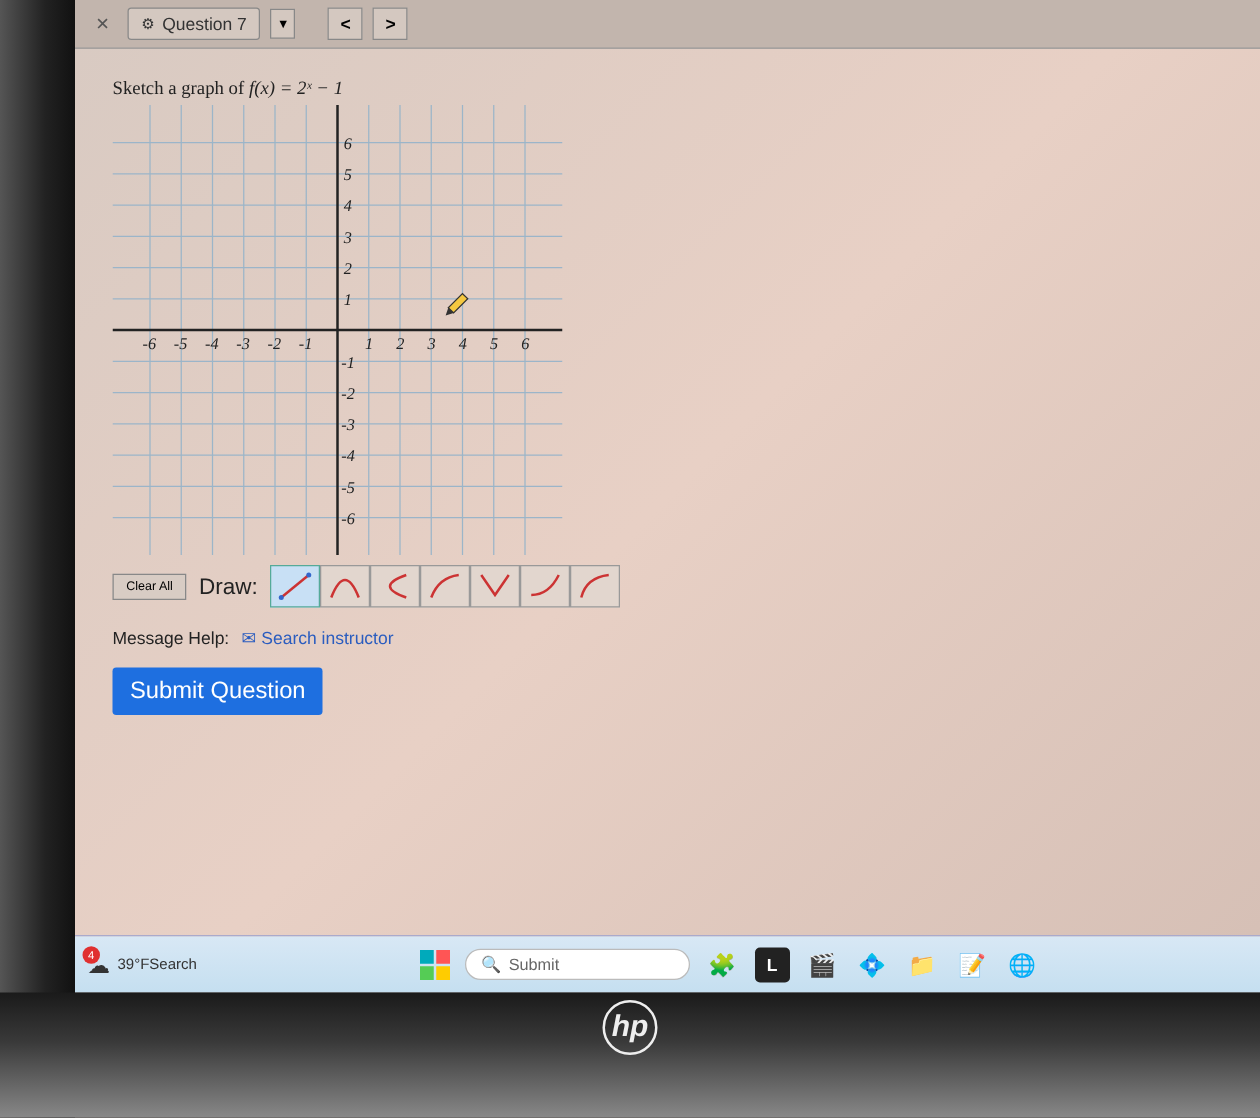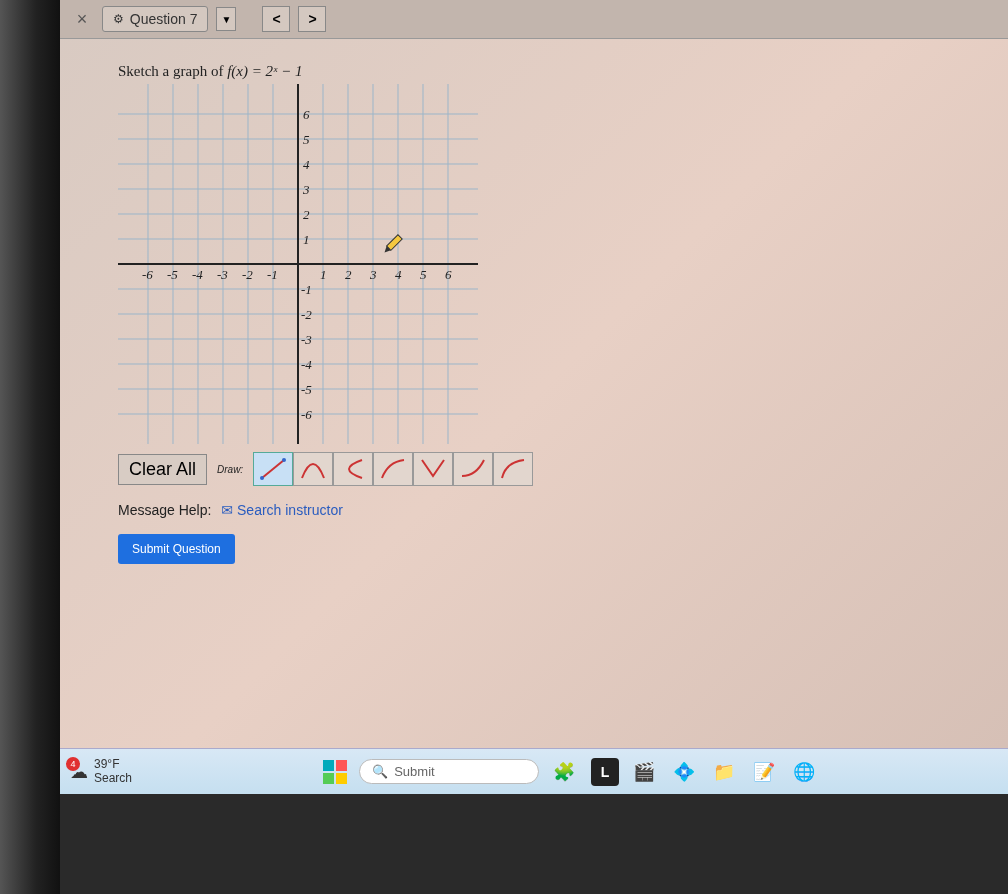--- a/index.html
+++ b/index.html
@@ -8,47 +8,47 @@
   .photo-frame { position: absolute; inset: 0; background: #2a2a2a; }
   .screen { position: absolute; left: 60px; top: 0; right: 0; bottom: 100px; background: linear-gradient(135deg, #d8cac2 0%, #e8d0c5 50%, #d5bfb5 100%); }
   
   .top-bar { display: flex; align-items: center; gap: 8px; padding: 6px 10px; background: #c2b5ad; border-bottom: 1px solid #999; }
   .close-x { width: 24px; height: 24px; display: flex; align-items: center; justify-content: center; font-size: 18px; color: #555; cursor: pointer; }
   .question-tab { display: flex; align-items: center; gap: 6px; background: #d4c8c0; border: 1px solid #888; padding: 4px 10px; border-radius: 3px; font-size: 14px; color: #333; }
   .question-tab .gear { font-size: 12px; }
   .dropdown-arrow { width: 20px; height: 24px; display: flex; align-items: center; justify-content: center; background: #d4c8c0; border: 1px solid #888; font-size: 10px; cursor: pointer; }
   .nav-btn { width: 28px; height: 26px; background: #d4c8c0; border: 1px solid #888; font-size: 14px; font-weight: bold; display: flex; align-items: center; justify-content: center; cursor: pointer; }
   
-  .content { padding: 24px 42px; color: #222; margin-left: 16px; }
+  .content { padding: 24px 30px; color: #222; }
   .prompt { font-size: 15px; margin-bottom: 4px; font-family: Georgia, serif; }
   .formula { font-style: italic; }
   .instructions { font-size: 14px; margin-bottom: 10px; color: #333; font-family: Georgia, serif; }
   
   .graph-area { position: relative; width: 360px; height: 360px; margin-bottom: 8px; }
   .graph-svg { width: 100%; height: 100%; }
   
   .toolbar { display: flex; align-items: center; gap: 6px; margin-bottom: 16px; }
-  .clear-all { background: #d8ccc4; border: 1px solid #888; padding: 4px 10px; font-size: 18px; cursor: pointer; }
-  .draw-label { font-size: 10px; padding: 0 4px; font-style: italic; }
+  .clear-all { background: #d8ccc4; border: 1px solid #888; padding: 4px 10px; font-size: 10px; cursor: pointer; }
+  .draw-label { font-size: 18px; padding: 0 4px; }
   .draw-tools { display: flex; gap: 0; }
   .tool { width: 40px; height: 34px; border: 1px solid #999; background: #e2d6ce; display: flex; align-items: center; justify-content: center; cursor: pointer; }
   .tool.selected { background: #c8e0f5; border-color: #5a9; }
   .tool svg { width: 30px; height: 26px; }
   
   .help-row { font-size: 14px; margin-bottom: 16px; }
   .help-link { color: #2a5cbf; text-decoration: none; margin-left: 6px; }
   .mail-icon { margin-right: 4px; }
   
-  .submit { background: #1e6fe0; color: #fff; border: none; padding: 8px 14px; font-size: 12px; border-radius: 3px; cursor: pointer; }
+  .submit { background: #1e6fe0; color: #fff; border: none; padding: 8px 14px; font-size: 19px; border-radius: 3px; cursor: pointer; }
   
   .taskbar { position: absolute; left: 60px; right: 0; bottom: 100px; height: 46px; background: linear-gradient(#d8e8f5, #c5dff0); display: flex; align-items: center; padding: 0 10px; gap: 12px; border-top: 1px solid #aac; }
   .weather { display: flex; align-items: center; gap: 6px; font-size: 12px; color: #333; }
   .weather-icon { position: relative; font-size: 18px; }
   .badge { position: absolute; top: -4px; left: -4px; background: #e03030; color: #fff; border-radius: 50%; width: 14px; height: 14px; font-size: 9px; display: flex; align-items: center; justify-content: center; }
-  .weather-text { display: flex; flex-direction: column; line-height: 1.1; }
+  .weather-text { display: flex; flex-direction: row; line-height: 1.1; }
   .taskbar-center { flex: 1; display: flex; align-items: center; justify-content: center; gap: 12px; }
   .win-icon { width: 24px; height: 24px; display: grid; grid-template: 1fr 1fr / 1fr 1fr; gap: 2px; cursor: pointer; }
   .win-icon div { background: #0078d4; }
   .win-icon div:nth-child(1){background:#0ab;} .win-icon div:nth-child(2){background:#f55;} .win-icon div:nth-child(3){background:#5c5;} .win-icon div:nth-child(4){background:#fc0;}
   .search-box { display: flex; align-items: center; gap: 6px; background: #fff; border: 1px solid #bbb; border-radius: 18px; padding: 4px 12px; width: 180px; font-size: 13px; color: #666; }
   .task-icons { display: flex; gap: 12px; align-items: center; }
   .task-icon { width: 28px; height: 28px; border-radius: 4px; display: flex; align-items: center; justify-content: center; font-size: 18px; cursor: pointer; }
   
   .laptop-bottom { position: absolute; left: 0; right: 0; bottom: 0; height: 100px; background: linear-gradient(#1a1a1a, #3a3a3a 40%, #888 100%); }
   .hp-logo { position: absolute; bottom: 50px; left: 50%; transform: translateX(-50%); color: #eee; font-style: italic; font-weight: bold; font-size: 24px; border: 2px solid #eee; border-radius: 50%; width: 44px; height: 44px; display: flex; align-items: center; justify-content: center; }
@@ -225,13 +225,16 @@
         <div class="task-icon" style="background:#222;color:#fff;font-weight:bold;font-size:14px">L</div>
         <div class="task-icon">🎬</div>
         <div class="task-icon">💠</div>
         <div class="task-icon">📁</div>
         <div class="task-icon">📝</div>
         <div class="task-icon">🌐</div>
       </div>
     </div>
   </div>
 
+  <div class="laptop-bottom">
+    <div class="hp-logo">hp</div>
+  </div>
 </div>
 
 </body></html>

